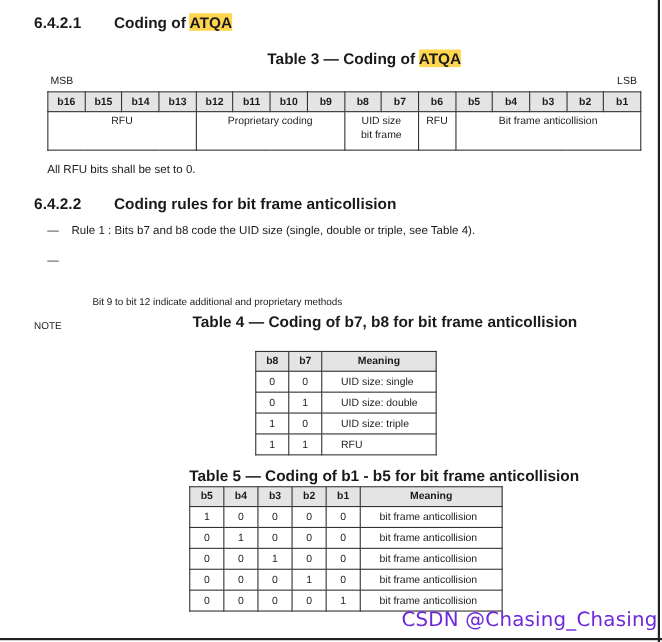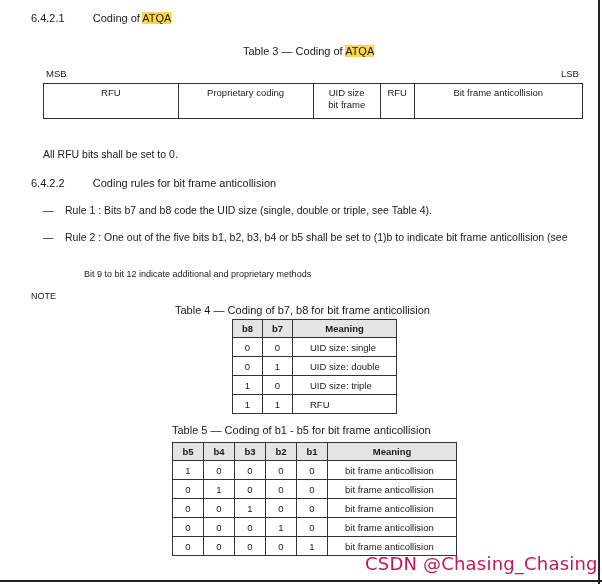--- a/index.html
+++ b/index.html
@@ -1,51 +1,69 @@
 <!DOCTYPE html>
 <html><head>
 <meta charset="utf-8">
 <style>
   html, body { margin:0; padding:0; }
   body { width:602px; height:584px; background:#ffffff; position:relative; overflow:hidden;
          font-family:"Liberation Sans", sans-serif; color:#1a1a1a; }
   .abs { position:absolute; }
   .hl { background:#ffd54f; }
-  .h { font-weight:normal; font-size:11px; }
+  .h { font-weight:bold; font-size:14px; }
   .p { font-size:10.5px;margin-left:12px; }
   .small { font-size:9.5px; }
   table { border-collapse:collapse; position:absolute; table-layout:fixed; }
   td, th { border:1px solid #333; padding:0; text-align:center; font-size:9.5px; }
   th { background:#e4e4e4; font-weight:bold; height:17px; }
   .t3 td.body { height:31px; vertical-align:top; padding-top:3px; line-height:12px; }
   .t4 td, .t5 td { height:18px; }
   .t4 td.m, .t5 td.m { text-align:left; padding-left:17px; }
   .right-border { position:absolute; left:598px; top:0; width:2px; height:584px; background:#222; }
   .bottom-border { position:absolute; left:0; top:580px; width:602px; height:2px; background:#222; }
-  .watermark { position:absolute; left:365px; top:553px; font-size:18px; color:#be185d;
+  .watermark { position:absolute; left:365px; top:553px; font-size:18px; color:#6d28d9;
                font-family:"DejaVu Sans", sans-serif; letter-spacing:0.2px; white-space:nowrap; }
 </style>
 </head>
 <body>
 
 <div class="abs h" style="left:31px;top:12px;">
   <span>6.4.2.1</span>
   <span style="display:inline-block;width:22px;"></span>
   <span>Coding of </span><span class="hl">ATQA</span>
 </div>
 
 <div class="abs h" style="left:243px;top:45px;">
   <span>Table 3 — Coding of </span><span class="hl">ATQA</span>
 </div>
 
 <div class="abs small" style="left:46px;top:68px;">MSB</div>
 <div class="abs small" style="left:561px;top:68px;">LSB</div>
 
 <table class="t3" style="left:43px;top:83px;width:540px;">
   <tbody>
+      <tr>
+    <th>b16</th>
+    <th>b15</th>
+    <th>b14</th>
+    <th>b13</th>
+    <th>b12</th>
+    <th>b11</th>
+    <th>b10</th>
+    <th>b9</th>
+    <th>b8</th>
+    <th>b7</th>
+    <th>b6</th>
+    <th>b5</th>
+    <th>b4</th>
+    <th>b3</th>
+    <th>b2</th>
+    <th>b1</th>
+  </tr>
   <tr>
     <td class="body" colspan="4">RFU</td>
     <td class="body" colspan="4">Proprietary coding</td>
     <td class="body" colspan="2">
       <div>UID size</div>
       <div>bit frame</div>
     </td>
     <td class="body" colspan="1">RFU</td>
     <td class="body" colspan="5">Bit frame anticollision</td>
   </tr>
@@ -62,27 +80,26 @@
 
 <div class="abs p" style="left:31px;top:204px;">
   <span>—</span>
 </div>
 <div class="abs p" style="left:53px;top:204px;">Rule 1 : Bits b7 and b8 code the UID size (single, double or triple, see Table 4).</div>
 
 <div class="abs p" style="left:31px;top:231px;">
   <span>—</span>
 </div>
 <div class="abs p" style="left:53px;top:231px;line-height:12px;white-space:nowrap;">
-  <div>Rule 2 : One out of the five bits b1, b2, b3, b4 or b5 shall be set to (1)b to indicate bit frame anticollision (see</div>
 </div>
 
 <div class="abs" style="left:31px;top:255px;font-size:9px;margin-top:36px;">NOTE</div>
 <div class="abs" style="left:84px;top:269px;font-size:9px;">Bit 9 to bit 12 indicate additional and proprietary methods</div>
 
-<div class="abs h" style="left:175px;top:304px;">Table 4 — Coding of b7, b8 for bit frame anticollision</div>
+<div class="abs h" style="left:175px;top:284px;">Table 4 — Coding of b7, b8 for bit frame anticollision</div>
 <table class="t4" style="left:232px;top:319px;width:164px;">
   <colgroup>
       <col style="width:30px">
       <col style="width:30px">
       <col style="width:104px">
     </colgroup>
   <tbody>
       <tr>
     <th>b8</th>
     <th>b7</th>

